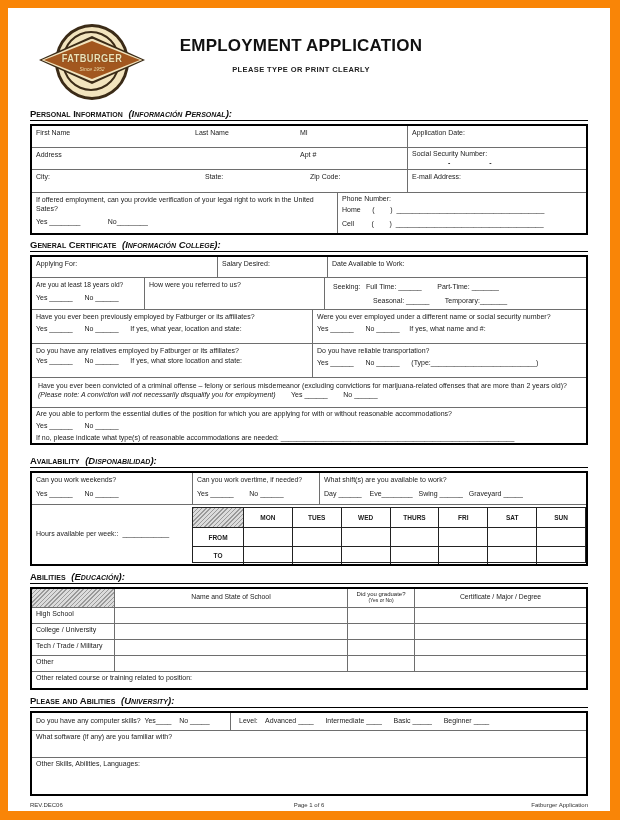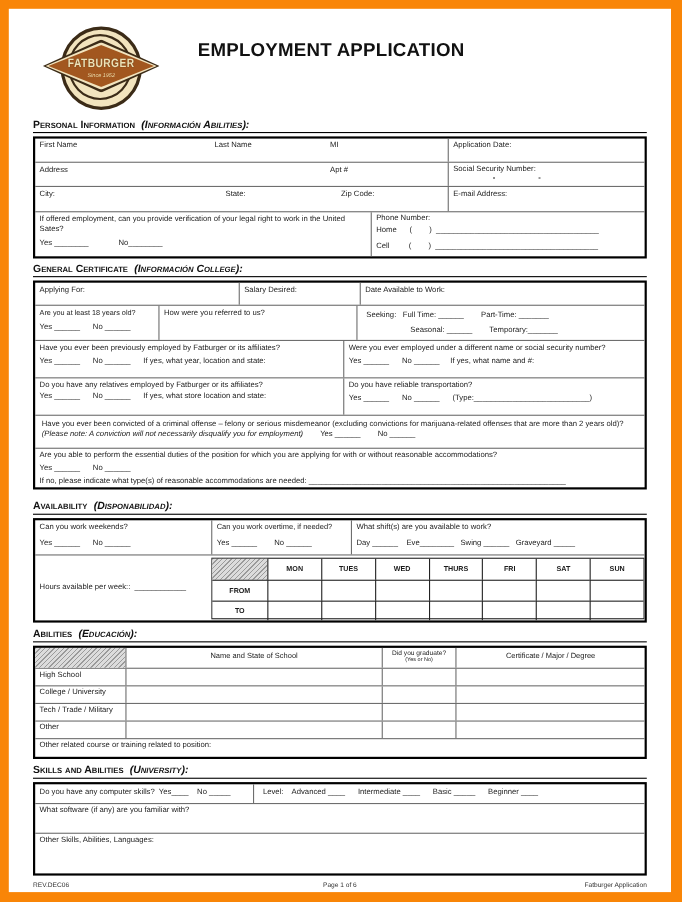--- a/index.html
+++ b/index.html
@@ -79,26 +79,27 @@
       <div class="ring1"></div>
       <div class="ring2"></div>
       <div class="dia1"></div>
       <div class="dia2"></div>
       <div class="dia3"></div>
       <div class="logo-brand">FATBURGER</div>
       <div class="logo-tag">Since 1952</div>
     </div>
     <div class="titles">
       <div class="main-title">EMPLOYMENT APPLICATION</div>
+      <div class="sub-title">PLEASE TYPE OR PRINT CLEARLY</div>
     </div>
   </div>
 
   <div class="sec-title" style="margin-top:2px;">
     <span>Personal Information</span>
-    <i class="es">(Información Abilities):</i>
+    <i class="es">(Información Personal):</i>
   </div>
   <div class="tbl" style="margin-top:3px;">
     <div class="tr" style="height:21px;">
       <div class="td" style="width:375px;">
         <span class="abs" style="left:4px;top:3px;">First Name</span>
         <span class="abs" style="left:163px;top:3px;">Last Name</span>
         <span class="abs" style="left:268px;top:3px;">MI</span>
       </div>
       <div class="td flex1">
         <span class="abs" style="left:4px;top:3px;">Application Date:</span>
@@ -291,21 +292,21 @@
       <div class="td" style="width:233px;"></div>
       <div class="td" style="width:67px;"></div>
       <div class="td flex1"></div>
     </div>
     <div class="tr" style="height:16px;">
       <div class="td flex1">Other related course or training related to position:</div>
     </div>
   </div>
 
   <div class="sec-title" style="margin-top:5px;">
-    <span>Skills and Abilities</span>
+    <span>Please and Abilities</span>
     <i class="es">(University):</i>
   </div>
   <div class="tbl" style="margin-top:3px;">
     <div class="tr" style="height:17px;">
       <div class="td pre" style="width:198px;padding-top:4px;">Do you have any computer skills?  Yes____    No _____</div>
       <div class="td flex1 pre" style="padding-top:4px;padding-left:8px;">Level:    Advanced ____      Intermediate ____      Basic _____      Beginner ____</div>
     </div>
     <div class="tr" style="height:26px;">
       <div class="td flex1">What software (if any) are you familiar with?</div>
     </div>

